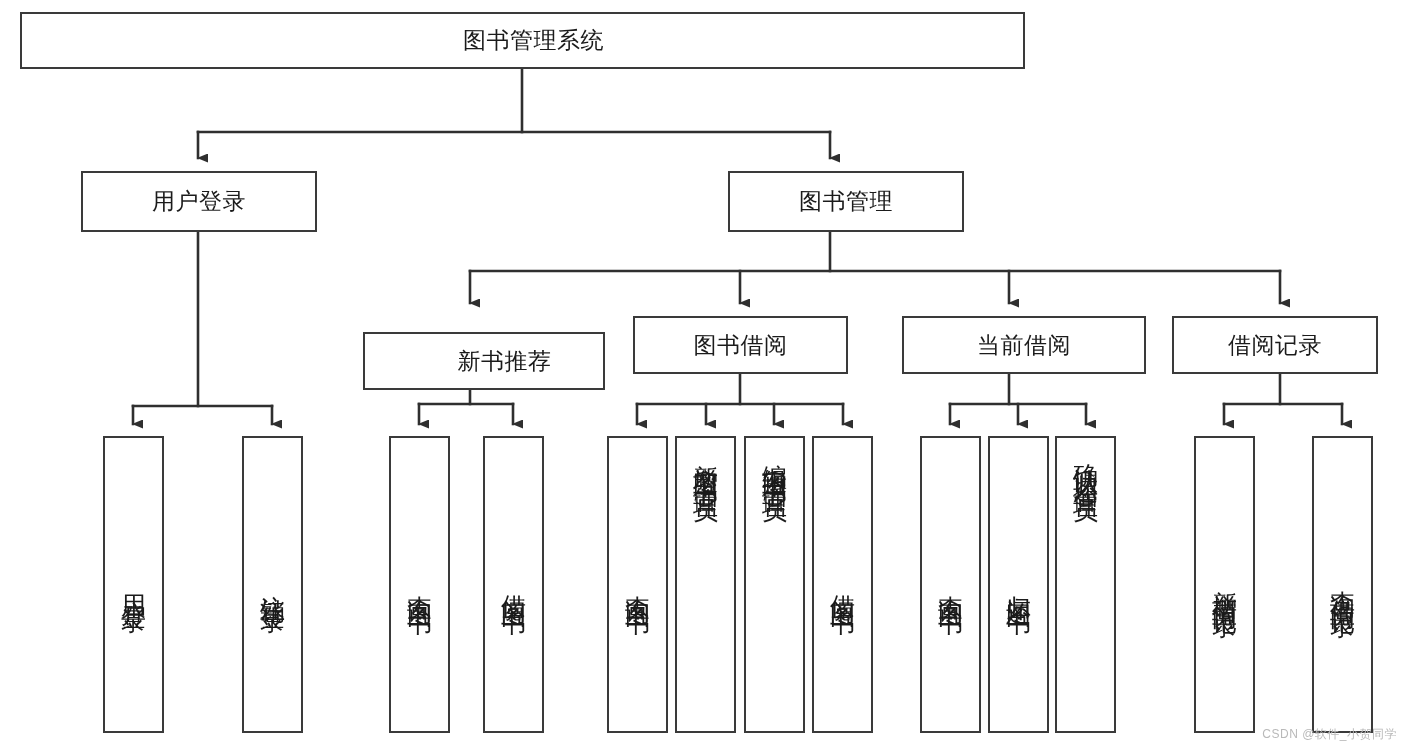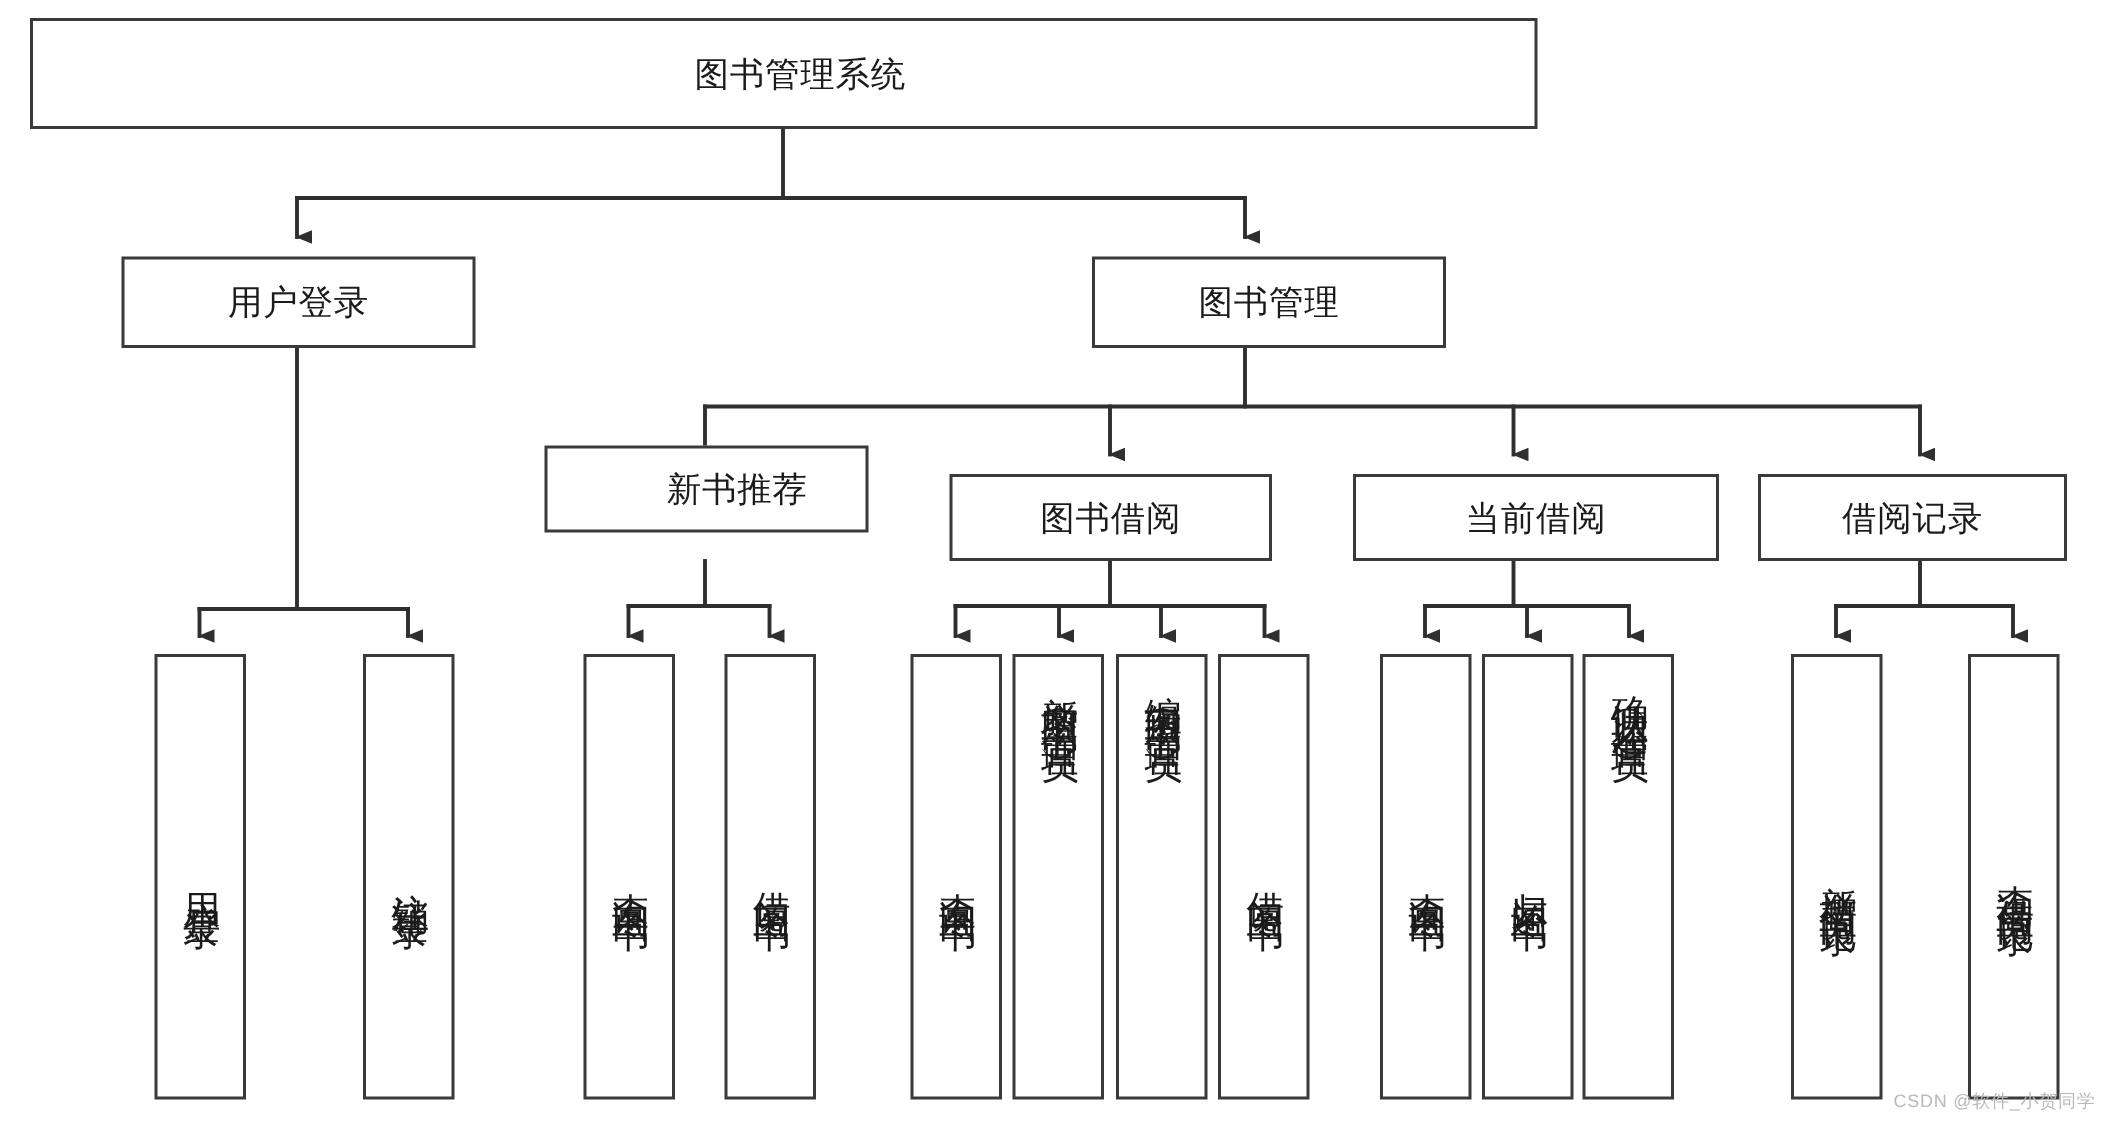--- a/index.html
+++ b/index.html
@@ -120,32 +120,32 @@
       <path d="M1018,404 L1018,424" marker-end="url(#arrow)"></path>
       <path d="M1086,404 L1086,424" marker-end="url(#arrow)"></path>
 
       <path d="M1280,374 L1280,404"></path>
       <path d="M1224,404 L1342,404"></path>
       <path d="M1224,404 L1224,424" marker-end="url(#arrow)"></path>
       <path d="M1342,404 L1342,424" marker-end="url(#arrow)"></path>
     </g>
   </svg>
 
-  <div class="node horiz" style="left:20px; top:12px; width:1005px; height:74px;padding-left:22px;">
+  <div class="node horiz" style="left:20px; top:12px; width:1005px; height:57px;padding-left:22px;">
     <span class="node-label">图书管理系统</span>
   </div>
 
   <div class="node horiz" style="left:81px; top:171px; width:236px; height:61px;">
     <span class="node-label">用户登录</span>
   </div>
   <div class="node horiz" style="left:712px; top:171px; width:236px; height:61px;margin-left:16px;">
     <span class="node-label">图书管理</span>
   </div>
 
-  <div class="node horiz" style="left:363px; top:297px; width:216px; height:58px;padding-left:41px;">
+  <div class="node horiz" style="left:363px; top:332px; width:242px; height:58px;padding-left:41px;">
     <span class="node-label">新书推荐</span>
   </div>
   <div class="node horiz" style="left:633px; top:316px; width:215px; height:58px;">
     <span class="node-label">图书借阅</span>
   </div>
   <div class="node horiz" style="left:902px; top:316px; width:244px; height:58px;">
     <span class="node-label">当前借阅</span>
   </div>
   <div class="node horiz" style="left:1172px; top:316px; width:206px; height:58px;">
     <span class="node-label">借阅记录</span>

